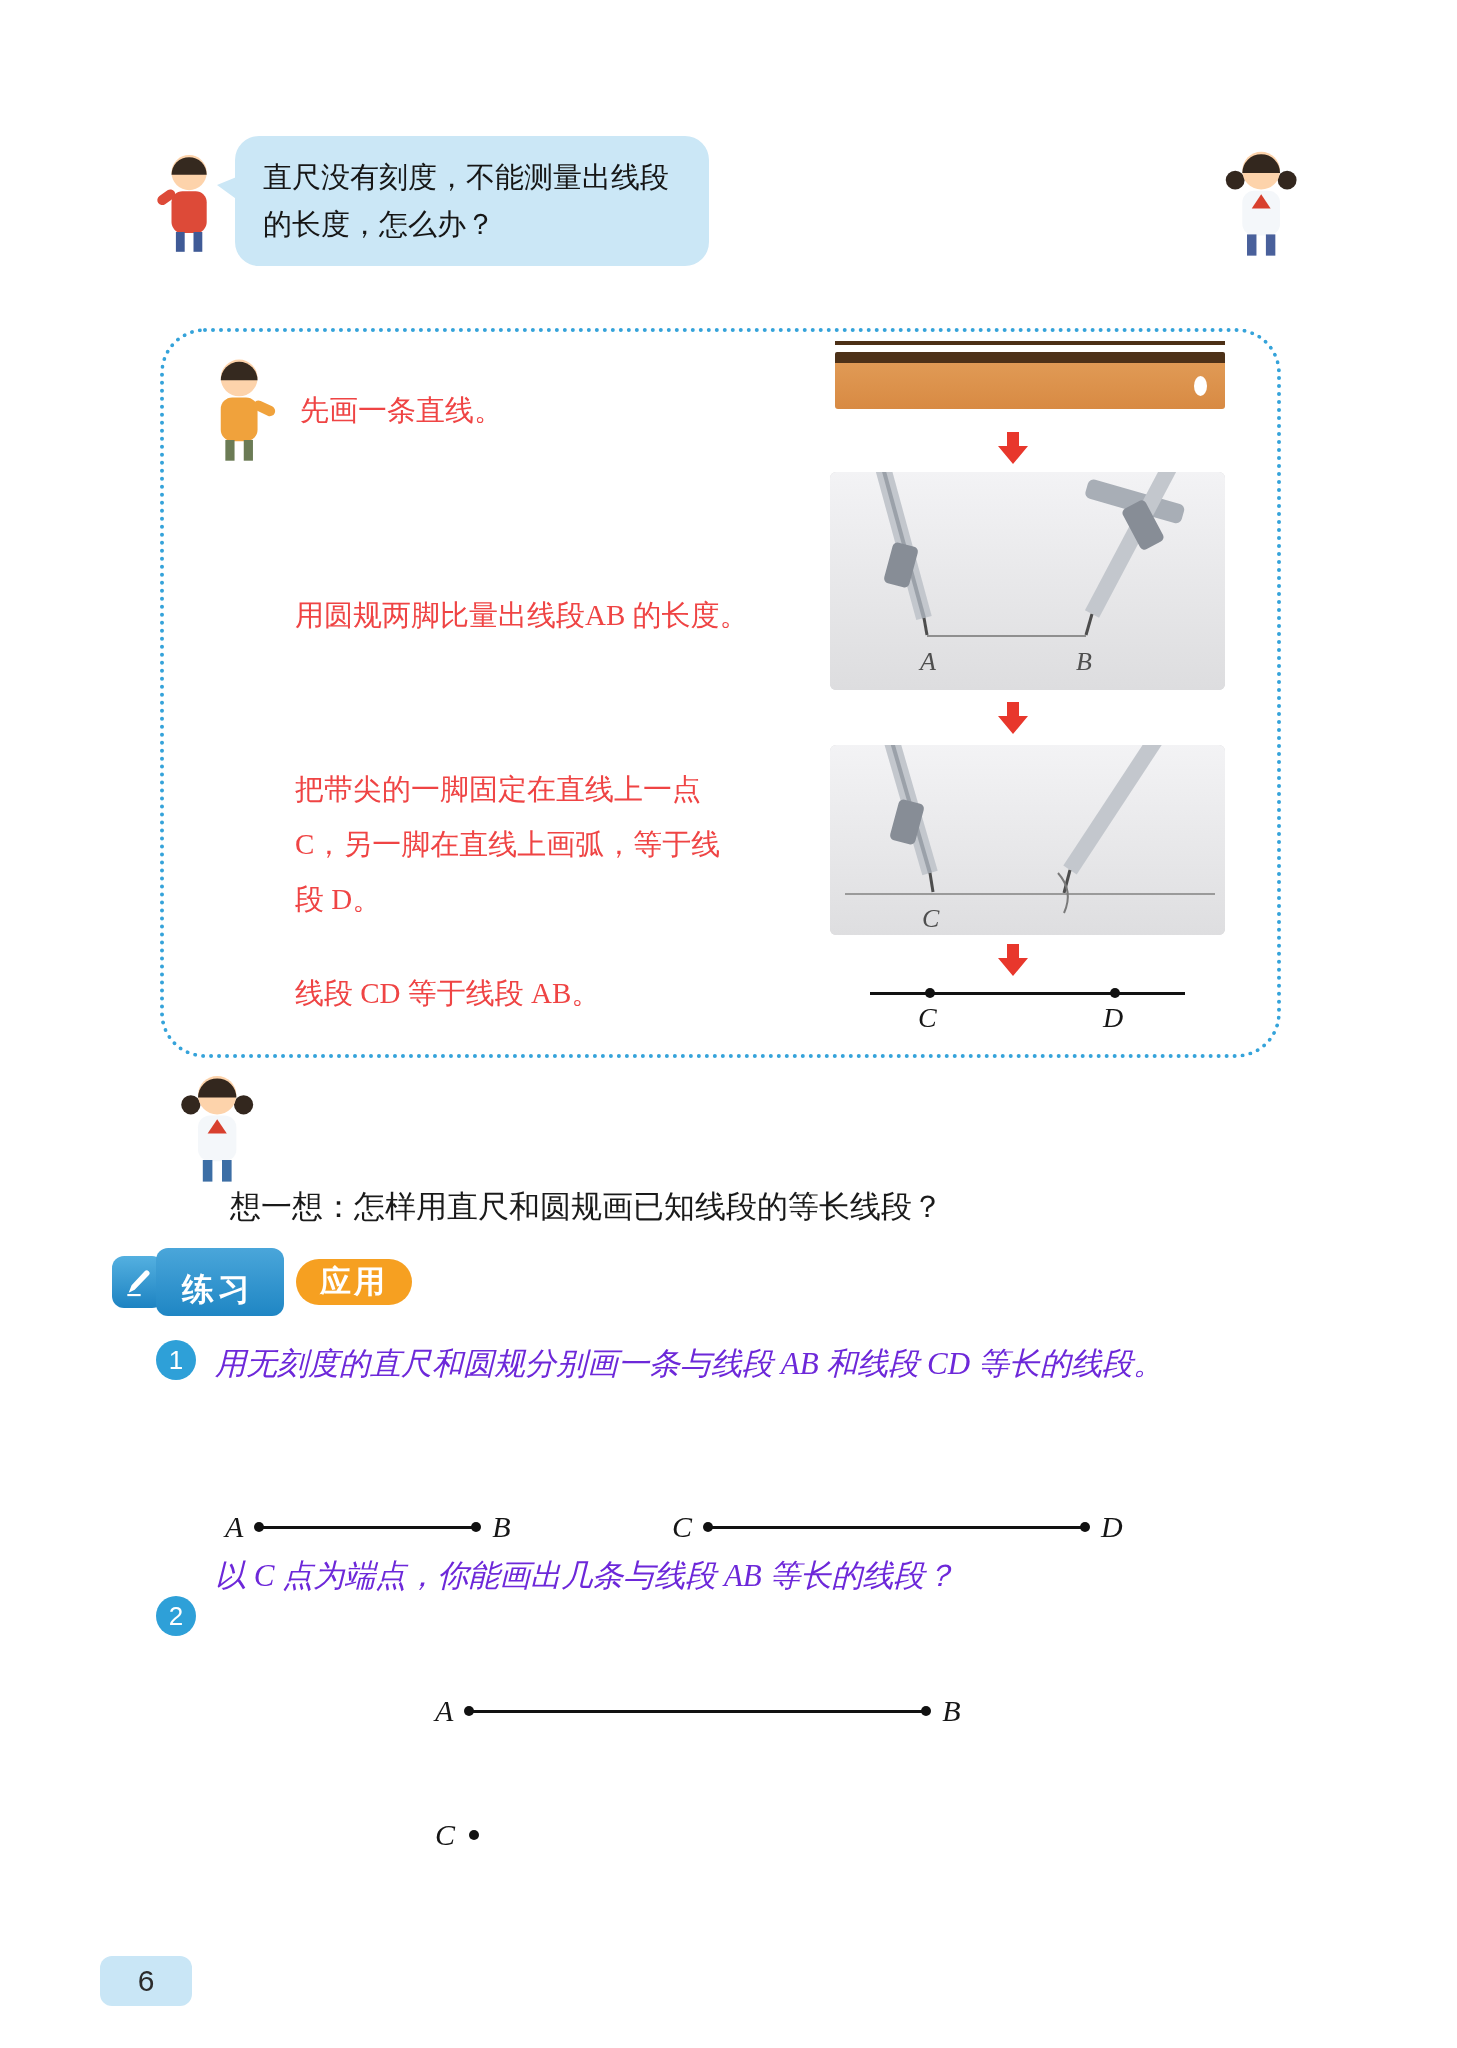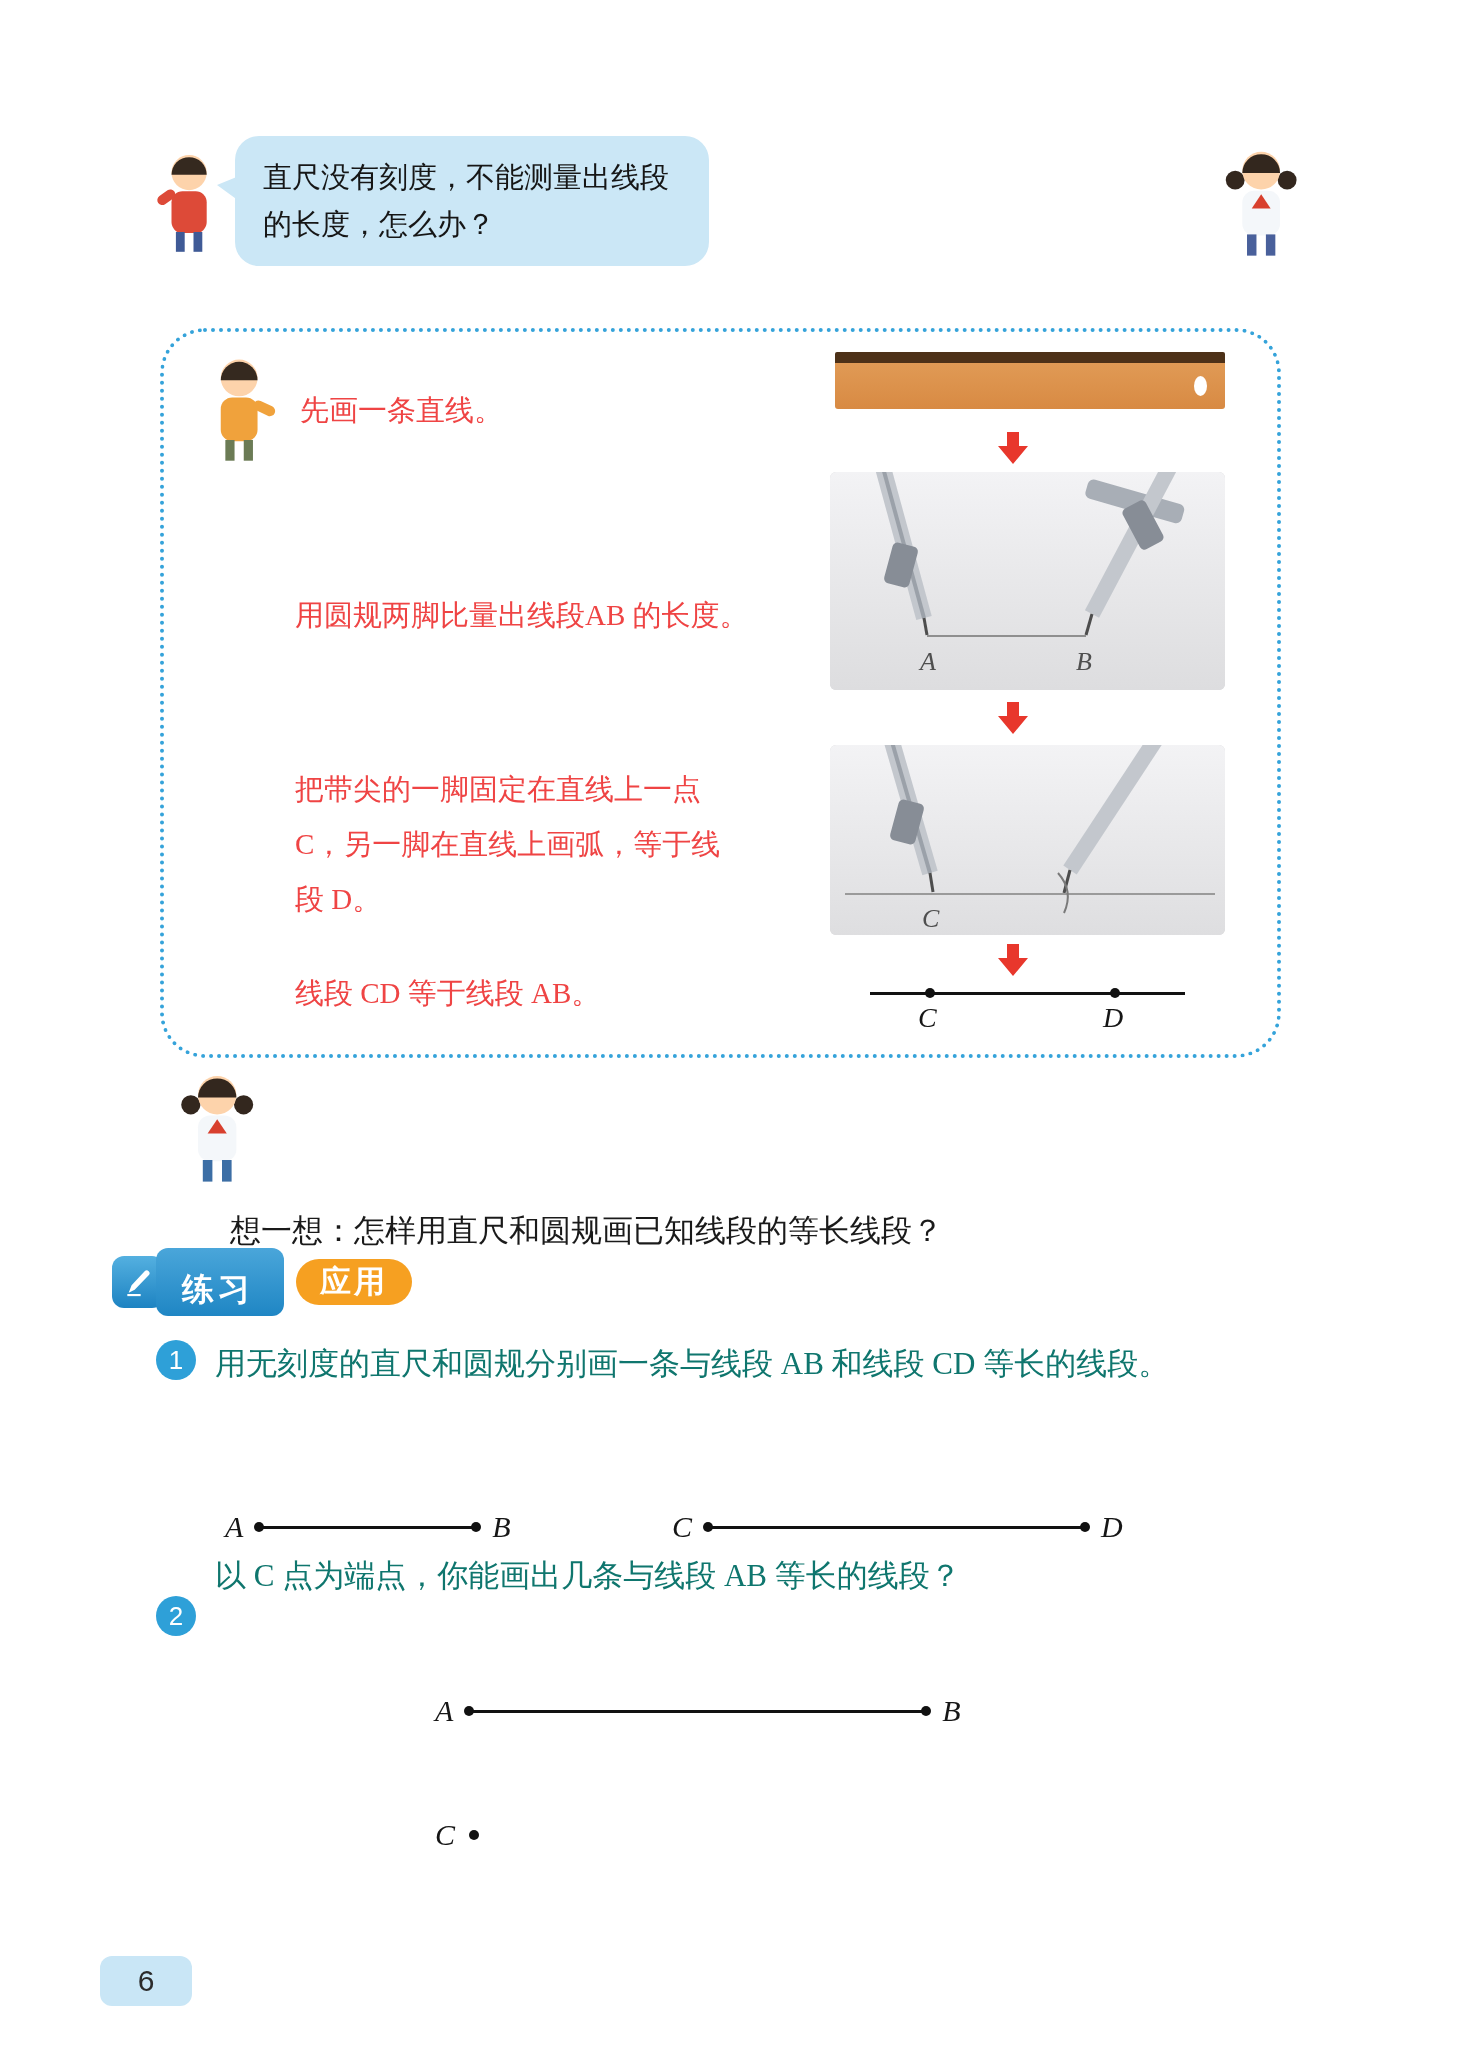--- a/index.html
+++ b/index.html
@@ -1,20 +1,20 @@
 <!DOCTYPE html>
 <html><head>
 <meta charset="utf-8">
 <style>
   html,body { margin:0; padding:0; background:#ffffff; }
   .page {
     position:relative; width:1457px; height:2048px; background:#ffffff;
     font-family:"Liberation Serif","DejaVu Serif",serif; color:#1a1a1a; overflow:hidden;
   }
-  .abs { position:absolute;margin-top:24px; }
+  .abs { position:absolute; }
 
   
   .bubble {
     position:absolute; background:#cbe7f6; border-radius:24px;
     padding:18px 28px; font-size:29px; line-height:1.62; color:#161616;
   }
   .tail { position:absolute; width:0; height:0; }
   .tail-left { left:-18px; top:40px; border-top:9px solid transparent; border-bottom:16px solid transparent; border-right:22px solid #cbe7f6; }
   .tail-right { right:-18px; top:46px; border-top:9px solid transparent; border-bottom:16px solid transparent; border-left:22px solid #cbe7f6; }
 
@@ -51,21 +51,21 @@
   .pill-practice { margin-left:-8px; height:52px; display:flex; align-items:center; padding:16px 30px 0 26px;
     background:linear-gradient(#4aa6da,#1f86c4); border-radius:12px; color:#fff; font-size:32px; font-weight:bold; letter-spacing:4px; }
   .pill-apply { margin-left:12px; height:46px; display:flex; align-items:center; padding:0 24px;
     background:#f6a021; border-radius:23px; color:#fff; font-size:31px; font-weight:bold; letter-spacing:3px; }
   .header-fade { position:absolute; left:300px; top:4px; width:260px; height:44px;
     background:linear-gradient(90deg,#cfe9f7,rgba(255,255,255,0)); z-index:-1; border-radius:0 22px 22px 0; }
 
   
   .num-circle { position:absolute; width:40px; height:40px; border-radius:50%; background:#2ea0d8; color:#fff;
     font-family:"Liberation Sans","DejaVu Sans",sans-serif; font-size:26px; display:flex; align-items:center; justify-content:center; }
-  .ex-text { position:absolute; font-size:31px; line-height:1.95; color:#0f766e; }
+  .ex-text { position:absolute; font-size:31px; line-height:1.95; color:#6d28d9;font-style:italic; }
 
   .segment { position:absolute; display:flex; align-items:center; gap:12px; font-size:30px; font-style:italic; color:#161616; }
   .seg-line { position:relative; height:3px; background:#111; }
   .seg-line::before, .seg-line::after { content:''; position:absolute; top:-3.5px; width:10px; height:10px; background:#111; border-radius:50%; }
   .seg-line::before { left:-1px; } .seg-line::after { right:-1px; }
 
   .point-c { position:absolute; display:flex; align-items:center; gap:14px; font-size:30px; font-style:italic; color:#161616; }
   .point-c .pdot { width:10px; height:10px; background:#111; border-radius:50%; }
 
   .page-num { position:absolute; left:100px; top:1956px; width:92px; height:50px; background:#c9e6f6;

